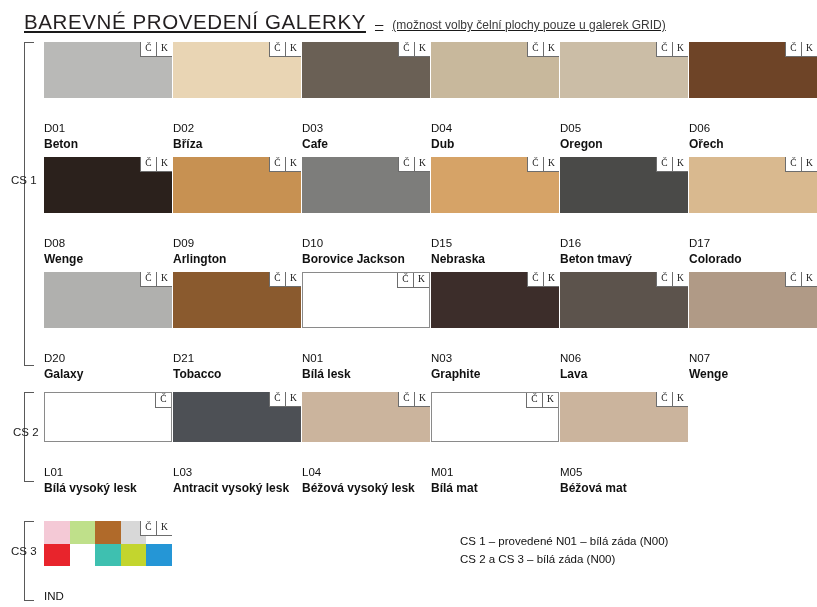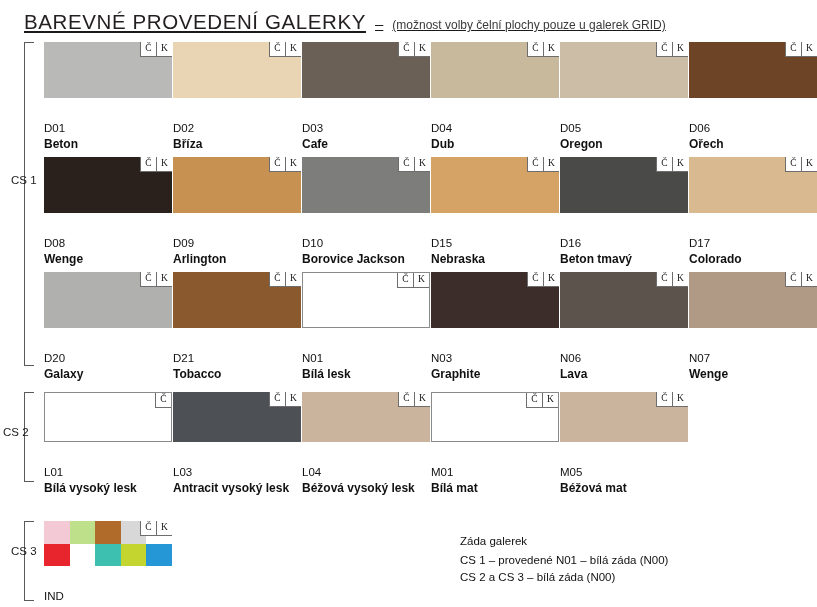--- a/index.html
+++ b/index.html
@@ -342,21 +342,21 @@
         <div class="badge">Č</div>
         <div class="badge">K</div>
       </div>
     </div>
     <div class="code">N07</div>
     <div class="name">Wenge</div>
   </div>
 </div>
 
 <div class="bracket" style="left:24px; top:392px; height:88px;"></div>
-<div class="group-label" style="left:3px; top:426px;">CS 2</div>
+<div class="group-label" style="left:13px; top:426px;">CS 2</div>
 
 <div class="row row-cs2" style="top:392px;">
   <div class="cell">
     <div class="sw bordered" style="background:#ffffff;">
       <div class="badges">
         <div class="badge">Č</div>
       </div>
     </div>
     <div class="code">L01</div>
     <div class="name">Bílá vysoký lesk</div>
@@ -423,16 +423,15 @@
     <div class="badges">
       <div class="badge">Č</div>
       <div class="badge">K</div>
     </div>
   </div>
   <div class="code">IND</div>
   <div class="name">Individual pouze/mat</div>
 </div>
 
 <div id="info">
-  <div class="info-title">Záda galerek</div>
   <div>CS 1 – provedené N01 – bílá záda (N00)</div>
   <div>CS 2 a CS 3 – bílá záda (N00)</div>
 </div>
 
 </body></html>

